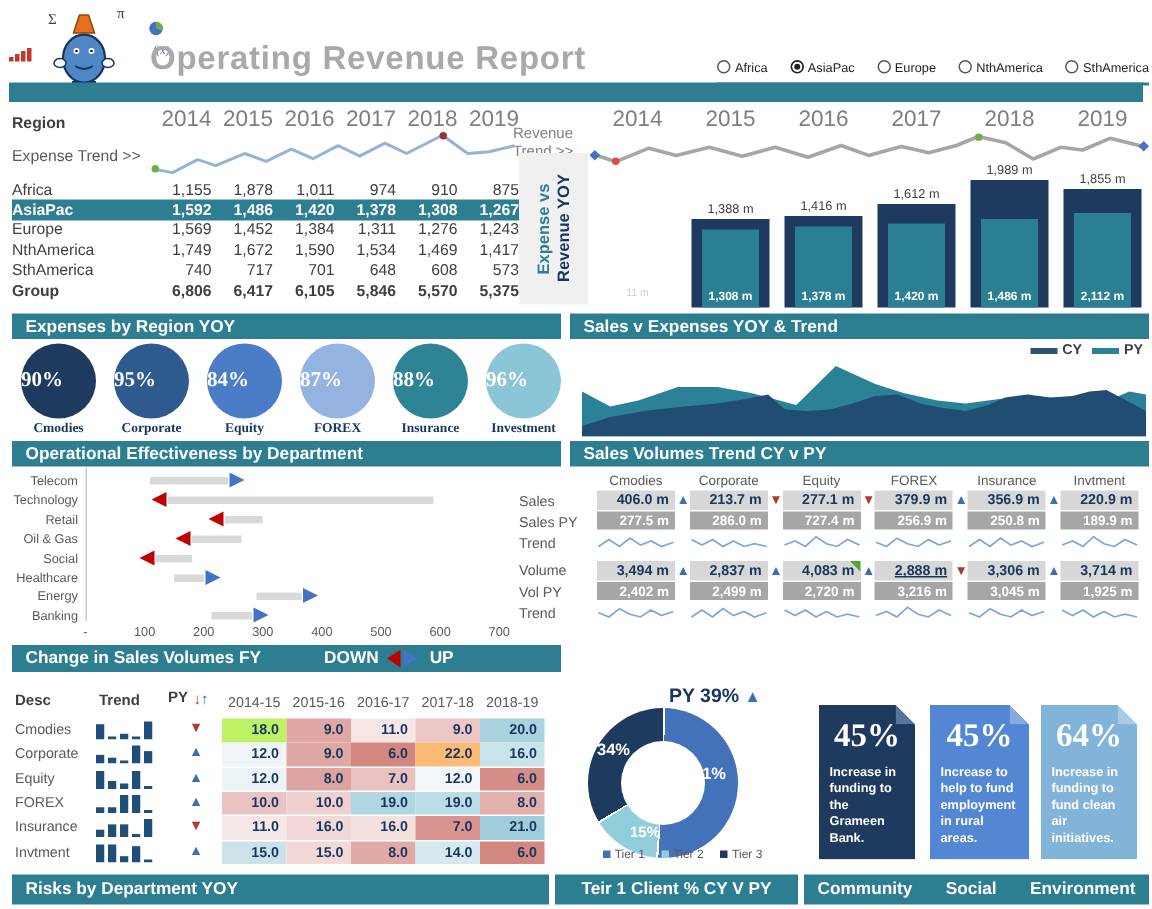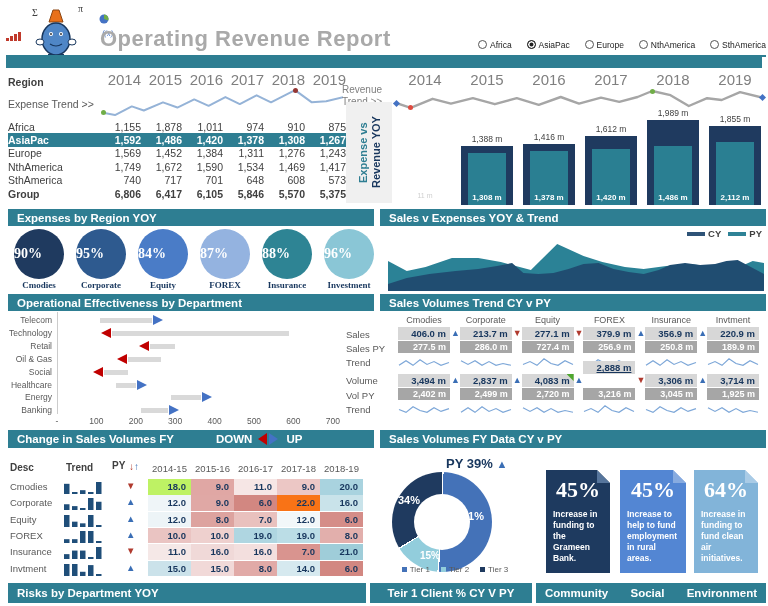--- a/index.html
+++ b/index.html
@@ -395,21 +395,21 @@
           <path d="M1,4 L8,8 L15,4 L22,9 L29,5 L36,9 L43,7 L51,9" fill="none" stroke="#7da7d8" stroke-width="1.2"></path>
         </svg></div>
       <div class="vol-arrow" style="left: 230.6px; top: 13px; color: rgb(176, 58, 46);">▼</div>
       <div class="vol-arrow" style="left: 230.6px; top: 60px; color: rgb(58, 110, 181);">▲</div>
       <div class="vol-colhead" style="left: 239.4px; top: 1px;">FOREX</div>
       <div class="vol-box cy" style="left: 239.4px; top: 13px;">379.9 m</div>
       <div class="vol-box py" style="left: 239.4px; top: 27px;">256.9 m</div>
       <div style="position: absolute; left: 239.4px; top: 41px; width: 52px; height: 12px;"><svg width="52" height="12" viewBox="0 0 52 13" preserveAspectRatio="none">
           <path d="M1,6 L8,9 L15,3 L22,7 L29,9 L36,4 L43,8 L51,5" fill="none" stroke="#7da7d8" stroke-width="1.2"></path>
         </svg></div>
-      <div class="vol-box cy" style="left: 239.4px; top: 47px; text-decoration: underline;">2,888 m</div>
+      <div class="vol-box cy" style="left: 239.4px; top: 60px; text-decoration: underline;">2,888 m</div>
       <div class="vol-box py" style="left: 239.4px; top: 74px;">3,216 m</div>
       <div style="position: absolute; left: 239.4px; top: 88px; width: 52px; height: 12px;"><svg width="52" height="12" viewBox="0 0 52 13" preserveAspectRatio="none">
           <path d="M1,8 L8,5 L15,9 L22,2 L29,7 L36,9 L43,4 L51,8" fill="none" stroke="#7da7d8" stroke-width="1.2"></path>
         </svg></div>
       <div class="vol-arrow" style="left: 292.4px; top: 13px; color: rgb(58, 110, 181);">▲</div>
       <div class="vol-arrow" style="left: 292.4px; top: 60px; color: rgb(176, 58, 46);">▼</div>
       <div class="vol-colhead" style="left: 301.2px; top: 1px;">Insurance</div>
       <div class="vol-box cy" style="left: 301.2px; top: 13px;">356.9 m</div>
       <div class="vol-box py" style="left: 301.2px; top: 27px;">250.8 m</div>
       <div style="position: absolute; left: 301.2px; top: 41px; width: 52px; height: 12px;"><svg width="52" height="12" viewBox="0 0 52 13" preserveAspectRatio="none">
@@ -435,21 +435,20 @@
         </svg></div>
     </div>
 
   <div class="teal-bar" id="hdrE-left">
     <span>Change in Sales Volumes FY</span>
     <span style="margin-left:42px;">DOWN</span>
     <span class="tri" style="margin-left:6px;border-top:6px solid transparent;border-bottom:6px solid transparent;border-right:9px solid #c00000;"></span>
     <span class="tri" style="margin-left:2px;border-top:6px solid transparent;border-bottom:6px solid transparent;border-left:9px solid #4472c4;"></span>
     <span style="margin-left:8px;">UP</span>
   </div>
-  <div class="teal-bar" id="hdrE-right">Sales Volumes FY Data CY v PY</div>
 
   <div id="risks">
     <div class="rk-head" style="left:2px;">Desc</div>
     <div class="rk-head" style="left:58px;">Trend</div>
     <div class="rk-head" style="left:104px;top:8px;">PY</div>
     <div class="rk-head" style="left:121px;top:9px;font-weight:normal;"><span style="color:#b03a2e;">↓</span><span style="color:#3a6eb5;">↑</span></div>
   <div class="rk-year" style="left: 140px;">2014-15</div>
       <div class="rk-year" style="left: 183px;">2015-16</div>
       <div class="rk-year" style="left: 226px;">2016-17</div>
       <div class="rk-year" style="left: 269px;">2017-18</div>
@@ -473,21 +472,21 @@
           <rect x="0" y="7.25" width="5.5" height="5.75" fill="#1f4e79"></rect>
           <rect x="8" y="9.125" width="5.5" height="3.875" fill="#1f4e79"></rect>
           <rect x="16" y="11" width="5.5" height="2" fill="#1f4e79"></rect>
           <rect x="24" y="1" width="5.5" height="12" fill="#1f4e79"></rect>
           <rect x="32" y="4.75" width="5.5" height="8.25" fill="#1f4e79"></rect>
         </svg></div>
       <div class="rk-arrow" style="left: 118px; top: 44.3px; color: rgb(58, 110, 181);">▲</div>
       <div class="rk-cell" style="left: 140px; top: 43.3px; background: rgb(239, 245, 248);">12.0</div>
       <div class="rk-cell" style="left: 183px; top: 43.3px; background: rgb(224, 168, 165);">9.0</div>
       <div class="rk-cell" style="left: 226px; top: 43.3px; background: rgb(210, 135, 129);">6.0</div>
-      <div class="rk-cell" style="left: 269px; top: 43.3px; background: #f97316;">22.0</div>
+      <div class="rk-cell" style="left: 269px; top: 43.3px; background: #fdba74;">22.0</div>
       <div class="rk-cell" style="left: 312px; top: 43.3px; background: rgb(201, 227, 234);">16.0</div>
       <div class="rk-name" style="top: 61.6px;">Equity</div>
       <div style="position: absolute; left: 56px; top: 60.6px; width: 40px; height: 13px;"><svg width="40" height="13" viewBox="0 0 40 13">
           <rect x="0" y="1" width="5.5" height="12" fill="#1f4e79"></rect>
           <rect x="8" y="7.666666666666667" width="5.5" height="5.333333333333333" fill="#1f4e79"></rect>
           <rect x="16" y="9.333333333333334" width="5.5" height="3.6666666666666665" fill="#1f4e79"></rect>
           <rect x="24" y="1" width="5.5" height="12" fill="#1f4e79"></rect>
           <rect x="32" y="11" width="5.5" height="2" fill="#1f4e79"></rect>
         </svg></div>
       <div class="rk-arrow" style="left: 118px; top: 60.6px; color: rgb(58, 110, 181);">▲</div>

